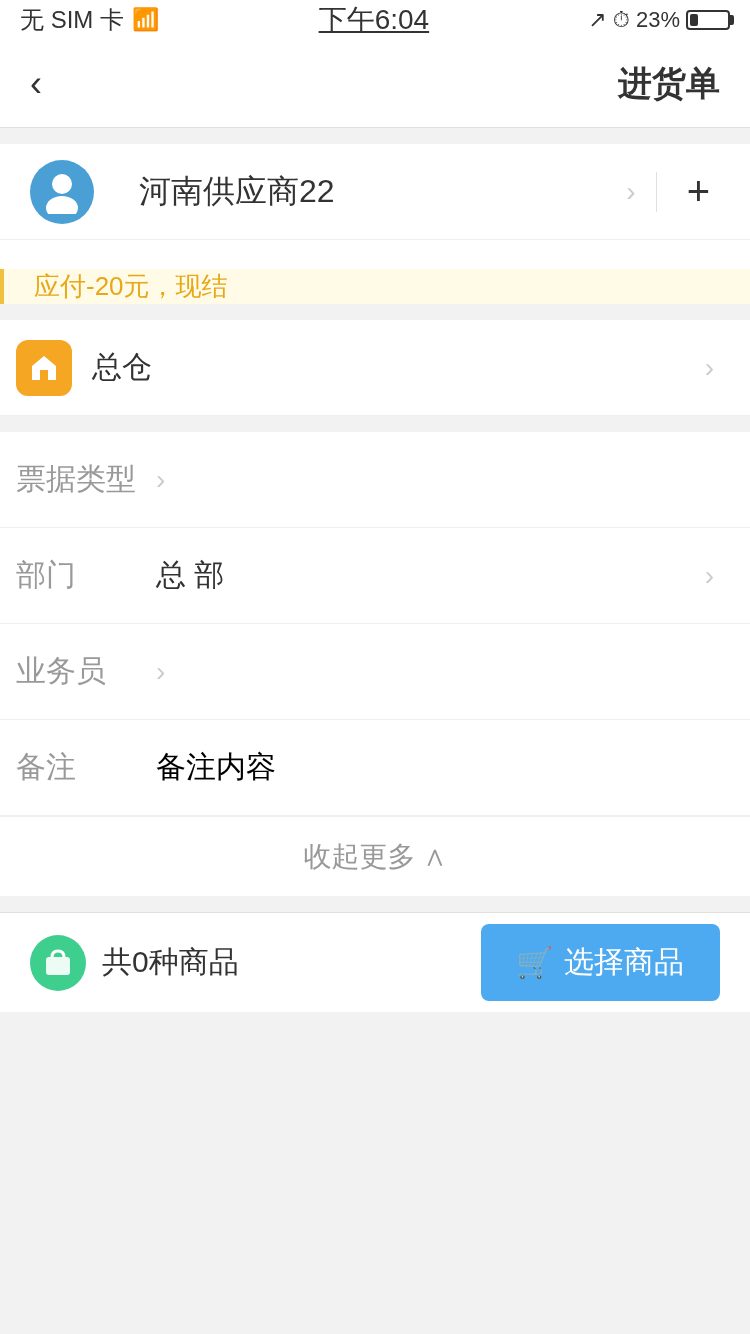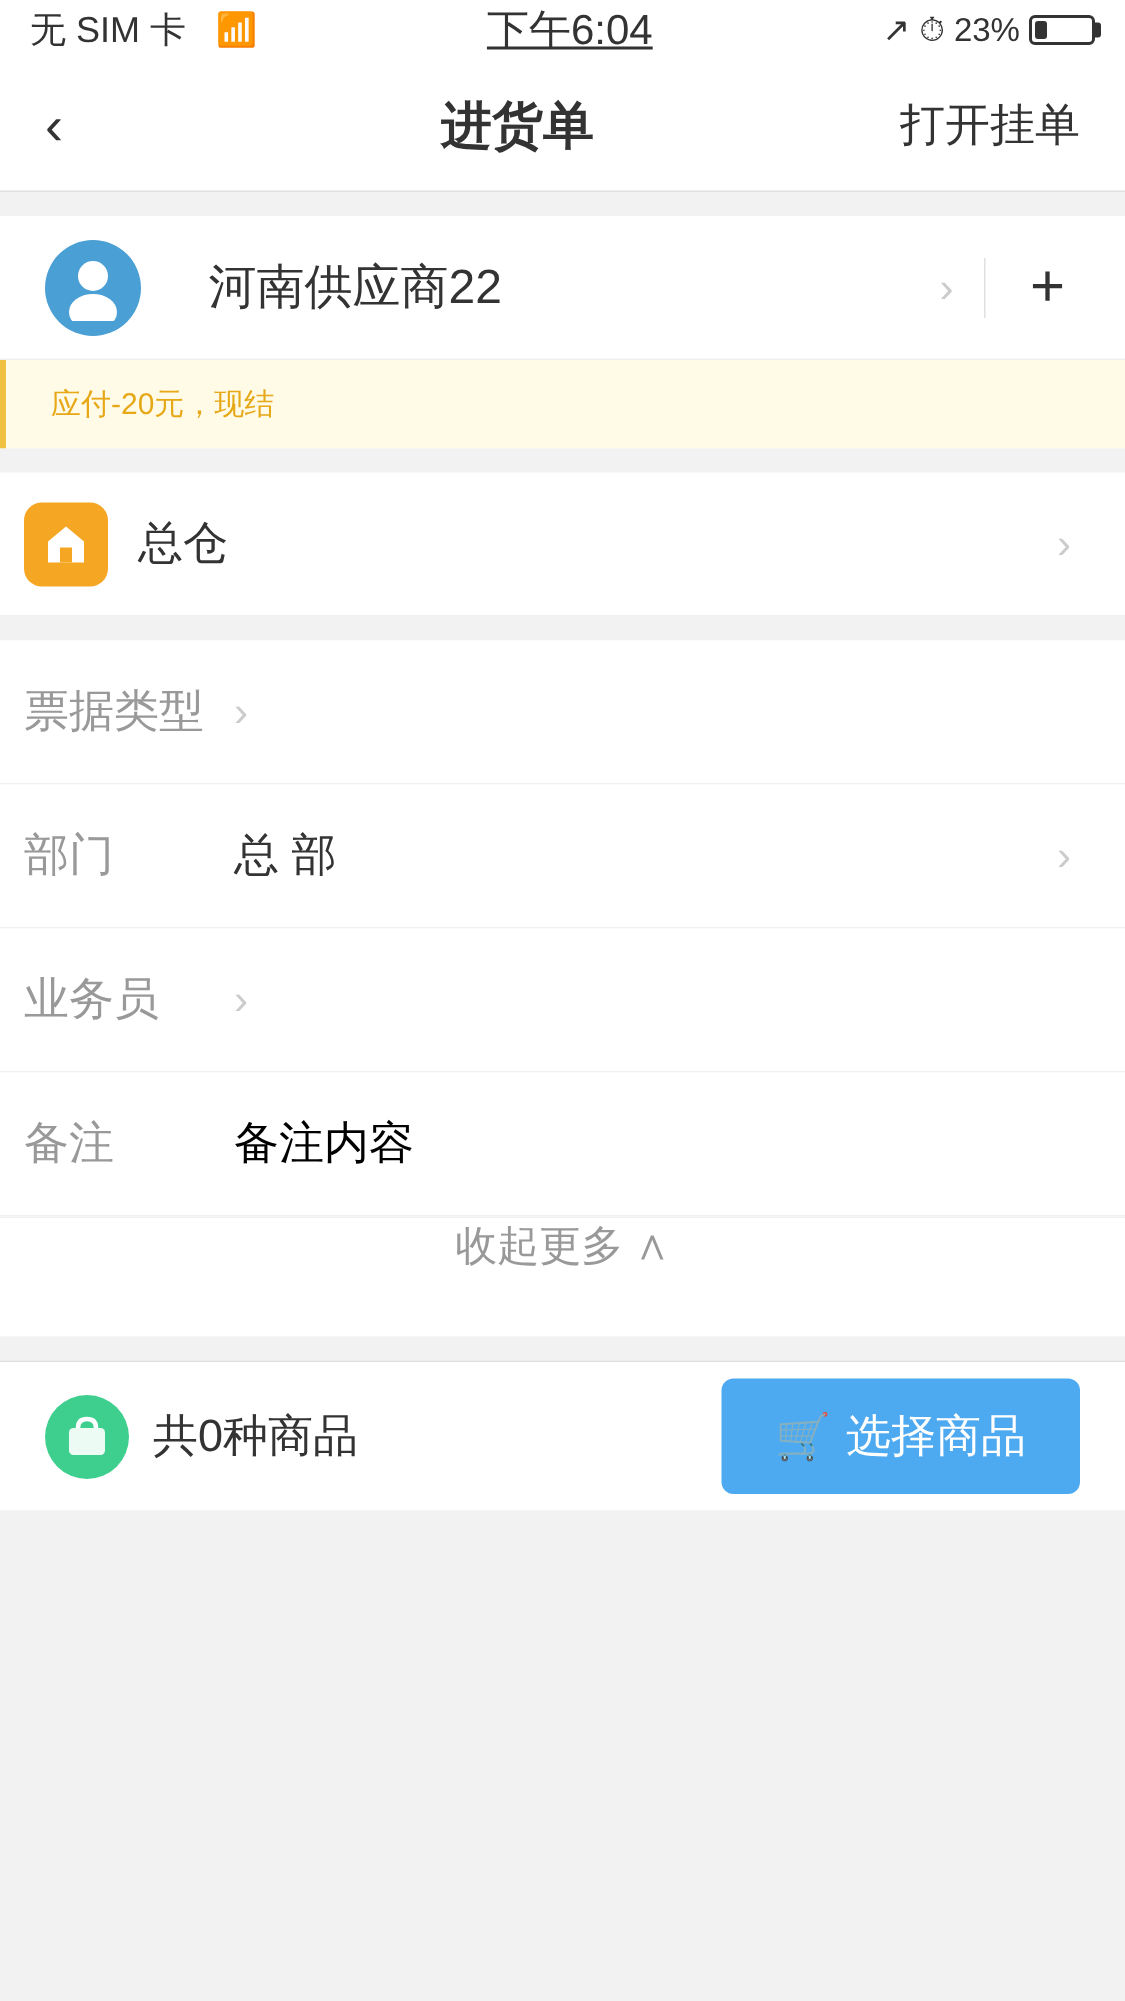--- a/index.html
+++ b/index.html
@@ -19,21 +19,21 @@
       width: 750px;
       height: 40px;
       background: #fff;
       display: flex;
       align-items: center;
       justify-content: space-between;
       padding: 0 20px;
       font-size: 24px;
       color: #333;
     }
-    .status-left { display: flex; align-items: center; gap: 20px; }
+    .status-left { display: flex; align-items: center; gap: 8px; }
     .status-center { font-size: 28px; font-weight: 500; text-decoration: underline; }
     .status-right { display: flex; align-items: center; gap: 6px; font-size: 22px; }
     .battery-icon {
       width: 44px; height: 20px;
       border: 2px solid #333;
       border-radius: 4px;
       position: relative;
       display: inline-flex;
       align-items: center;
       padding: 2px;
@@ -131,24 +131,25 @@
     .vertical-divider {
       width: 1px;
       height: 40px;
       background: #e0e0e0;
       margin-right: 20px;
     }
 
     
     .notice-banner {
       background: #fffbe6;
-      padding: 16px 30px;
-      font-size: 20px;
+      padding: 0 30px;
+      font-size: 26px;
       color: #e6a817;
       border-left: 4px solid #f0c040;
+      margin-top: 29px;
     }
 
     
     .form-row {
       display: flex;
       align-items: center;
       padding: 0 16px;
       height: 96px;
       background: #fff;
       border-bottom: 1px solid #f0f0f0;
@@ -179,21 +180,21 @@
     }
     .form-row-value.placeholder {
       color: #000000;
     }
 
     
     .collapse-row {
       background: #fff;
       height: 80px;
       display: flex;
-      align-items: flex-start;
+      align-items: center;
       justify-content: center;
       cursor: pointer;
       border-top: 1px solid #f0f0f0;
     }
     .collapse-text {
       font-size: 28px;
       color: #999;
     }
 
     
@@ -268,21 +269,20 @@
     <span>23%</span>
     <div class="battery-icon">
       <div class="battery-fill"></div>
     </div>
   </div>
 </div>
 
 <div class="nav-bar">
   <span class="nav-back">‹</span>
   <span class="nav-title">进货单</span>
-  <span class="nav-action">打开挂单</span>
 </div>
 
 <div class="section-separator"></div>
 
 <div class="card-section">
   <div class="supplier-row">
     <div class="supplier-avatar">
       <svg width="44" height="44" viewBox="0 0 44 44">
         <circle cx="22" cy="14" r="10" fill="white"></circle>
         <ellipse cx="22" cy="38" rx="16" ry="12" fill="white"></ellipse>

